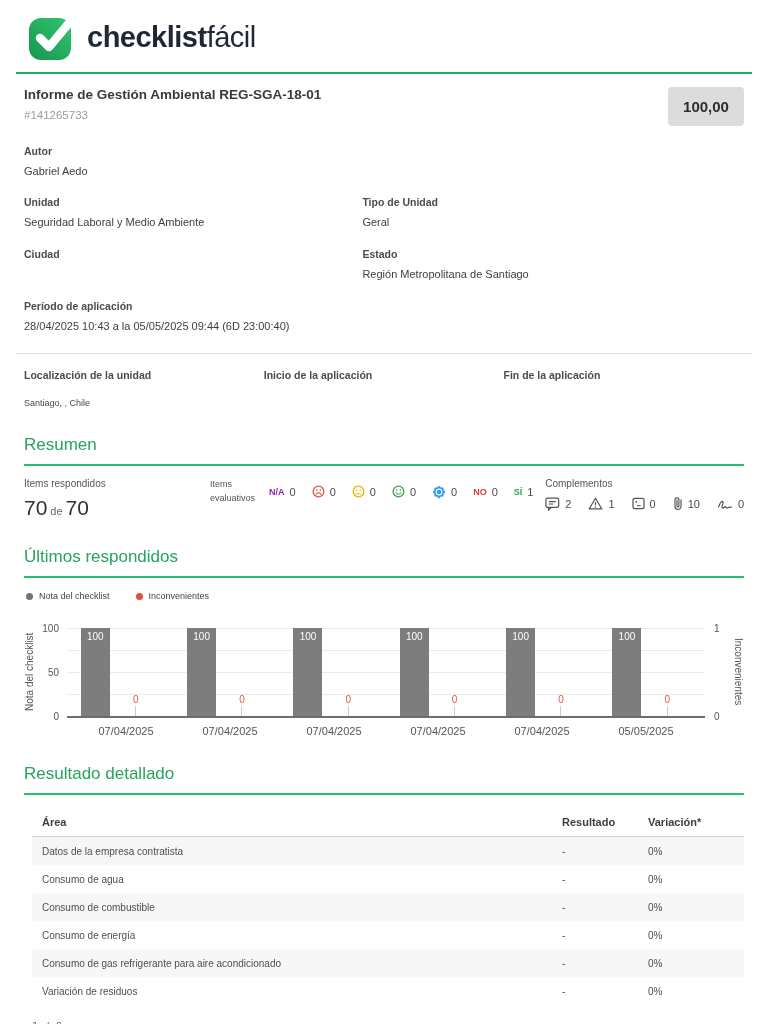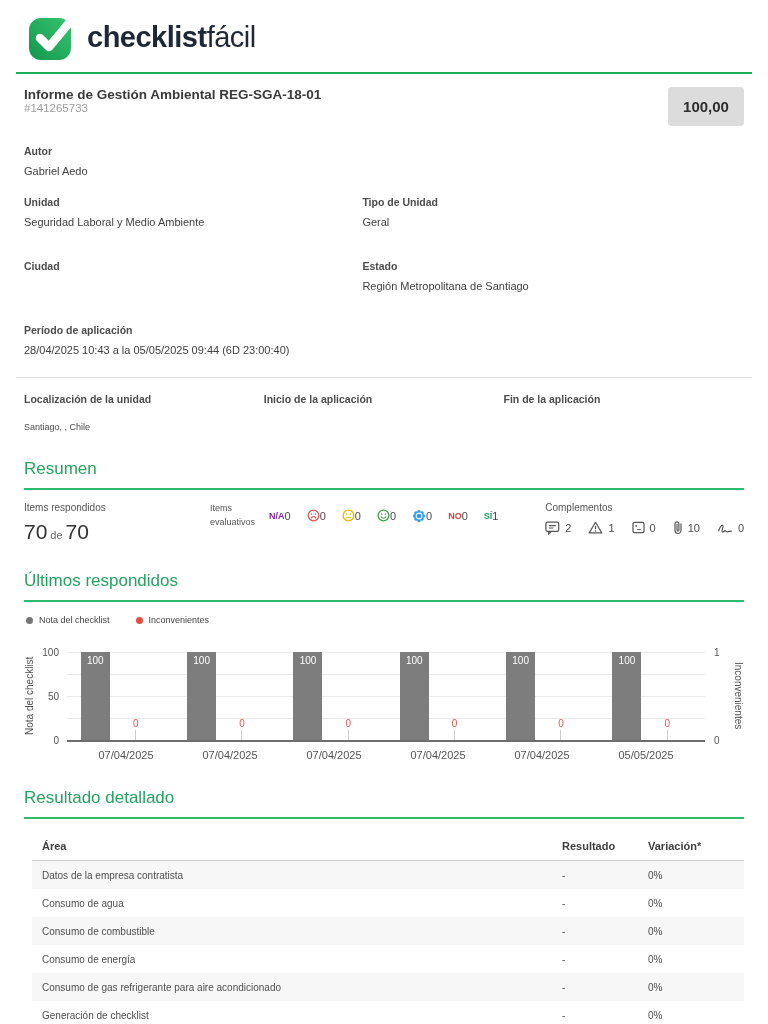--- a/index.html
+++ b/index.html
@@ -11,49 +11,49 @@
   .brand{display:flex;align-items:center;gap:13px;padding:14px 4px 10px 4px;}
   .brand svg{overflow:visible;}
   .wordmark{font-size:29px;color:#1e2734;letter-spacing:-0.5px;}
   .wordmark .b{font-weight:800;}
   .wordmark .l{font-weight:300;}
   .top-rule{border:none;border-top:2px solid #1eb15d;margin:2px 16px 0 16px;}
 
   
   .title-row{display:flex;justify-content:space-between;align-items:flex-start;margin-top:13px;}
   .rep-title{font-size:13.5px;font-weight:bold;color:#3a3a3a;}
-  .rep-number{font-size:11.5px;color:#9b9b9b;}
+  .rep-number{font-size:11.5px;color:#9b9b9b;margin-top:7px;}
   .score-badge{background:#dcdcdc;border-radius:4px;padding:11px 15px;font-size:15px;
                font-weight:bold;color:#2e2e2e;min-width:46px;text-align:center;}
 
   
   .field .lbl{font-size:10.5px;font-weight:600;color:#4c4c4c;}
   .field .val{font-size:11px;color:#3e3e3e;margin-top:8px;}
   .autor-block{margin-top:19px;}
-  .meta-grid{display:grid;grid-template-columns:47% 53%;row-gap:32px;margin-top:19px;}
+  .meta-grid{display:grid;grid-template-columns:47% 53%;row-gap:20px;margin-top:19px;}
   .divider{border:none;border-top:1px solid #dedede;margin:21px -8px 0 -8px;}
 
   
   .loc-row{display:flex;margin-top:15px;}
   .loc-col{width:33.3%;}
   .loc-val{font-size:9px;color:#4a4a4a;margin-top:17px;}
 
   
   h2.section{font-size:17px;font-weight:500;color:#26a35f;margin:27px 0 0 0;}
   .section-rule{border:none;border-top:2px solid #2cbc6c;margin:9px 0 0 0;}
 
   
   .resumen-row{display:flex;align-items:flex-start;margin-top:12px;}
   .respondidos{width:186px;}
   .resp-lbl{font-size:10px;color:#555;}
   .resp-val{margin-top:7px;font-size:21px;color:#333;}
   .resp-val .sep{font-size:11px;color:#666;margin:0 3px;}
   .evaluativos{display:flex;align-items:center;gap:14px;}
   .ev-lbl{font-size:9px;color:#555;line-height:1.5;}
-  .ev-item{display:inline-flex;align-items:center;font-size:11px;color:#4a4a4a;}
+  .ev-item{display:inline-flex;align-items:center;gap:5px;font-size:11px;color:#4a4a4a;}
   .ev-item .ev-text{font-size:9px;font-weight:bold;}
   .ev-icon{display:inline-flex;}
   .complementos{margin-left:auto;}
   .comp-lbl{font-size:10px;color:#555;}
   .comp-items{display:flex;gap:17px;margin-top:7px;}
   .comp-item{display:inline-flex;align-items:center;gap:5px;font-size:11px;color:#4a4a4a;}
 
   
   .legend{display:flex;gap:26px;margin-top:13px;padding-left:2px;}
   .legend-item{display:inline-flex;align-items:center;gap:6px;font-size:9px;color:#444;}
@@ -429,21 +429,21 @@
           <span class="col-area">Consumo de energía</span>
           <span class="col-res">-</span>
           <span class="col-var">0%</span>
         </div>
         <div class="trow alt">
           <span class="col-area">Consumo de gas refrigerante para aire acondicionado</span>
           <span class="col-res">-</span>
           <span class="col-var">0%</span>
         </div>
         <div class="trow">
-          <span class="col-area">Generación de checklist</span>
+          <span class="col-area">Variación de residuos</span>
           <span class="col-res">-</span>
           <span class="col-var">0%</span>
         </div>
       </div>
   </div>
 
   <div class="footer">1 / 8</div>
 </div>
 
 </body></html>

